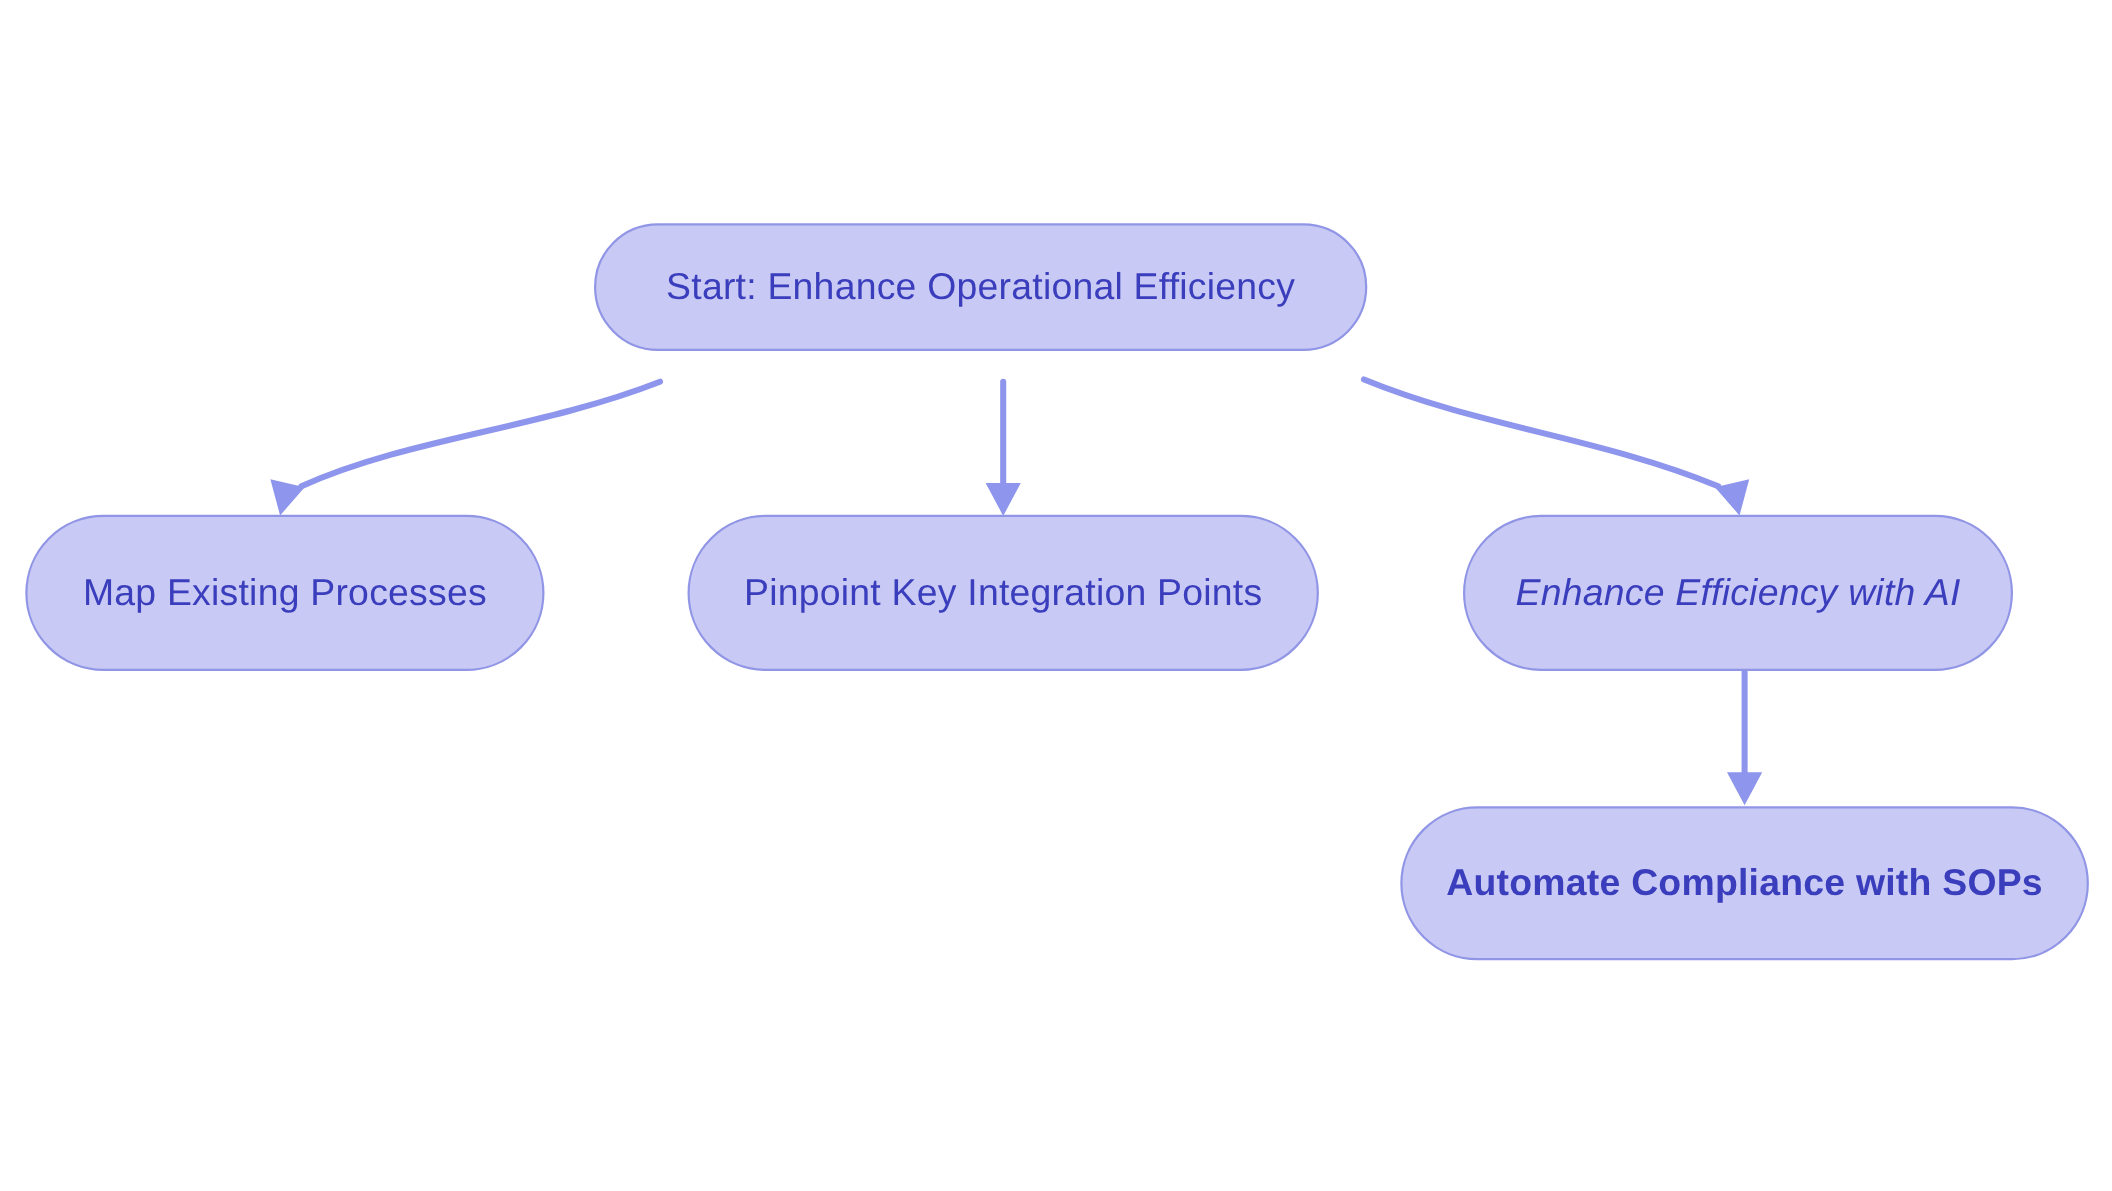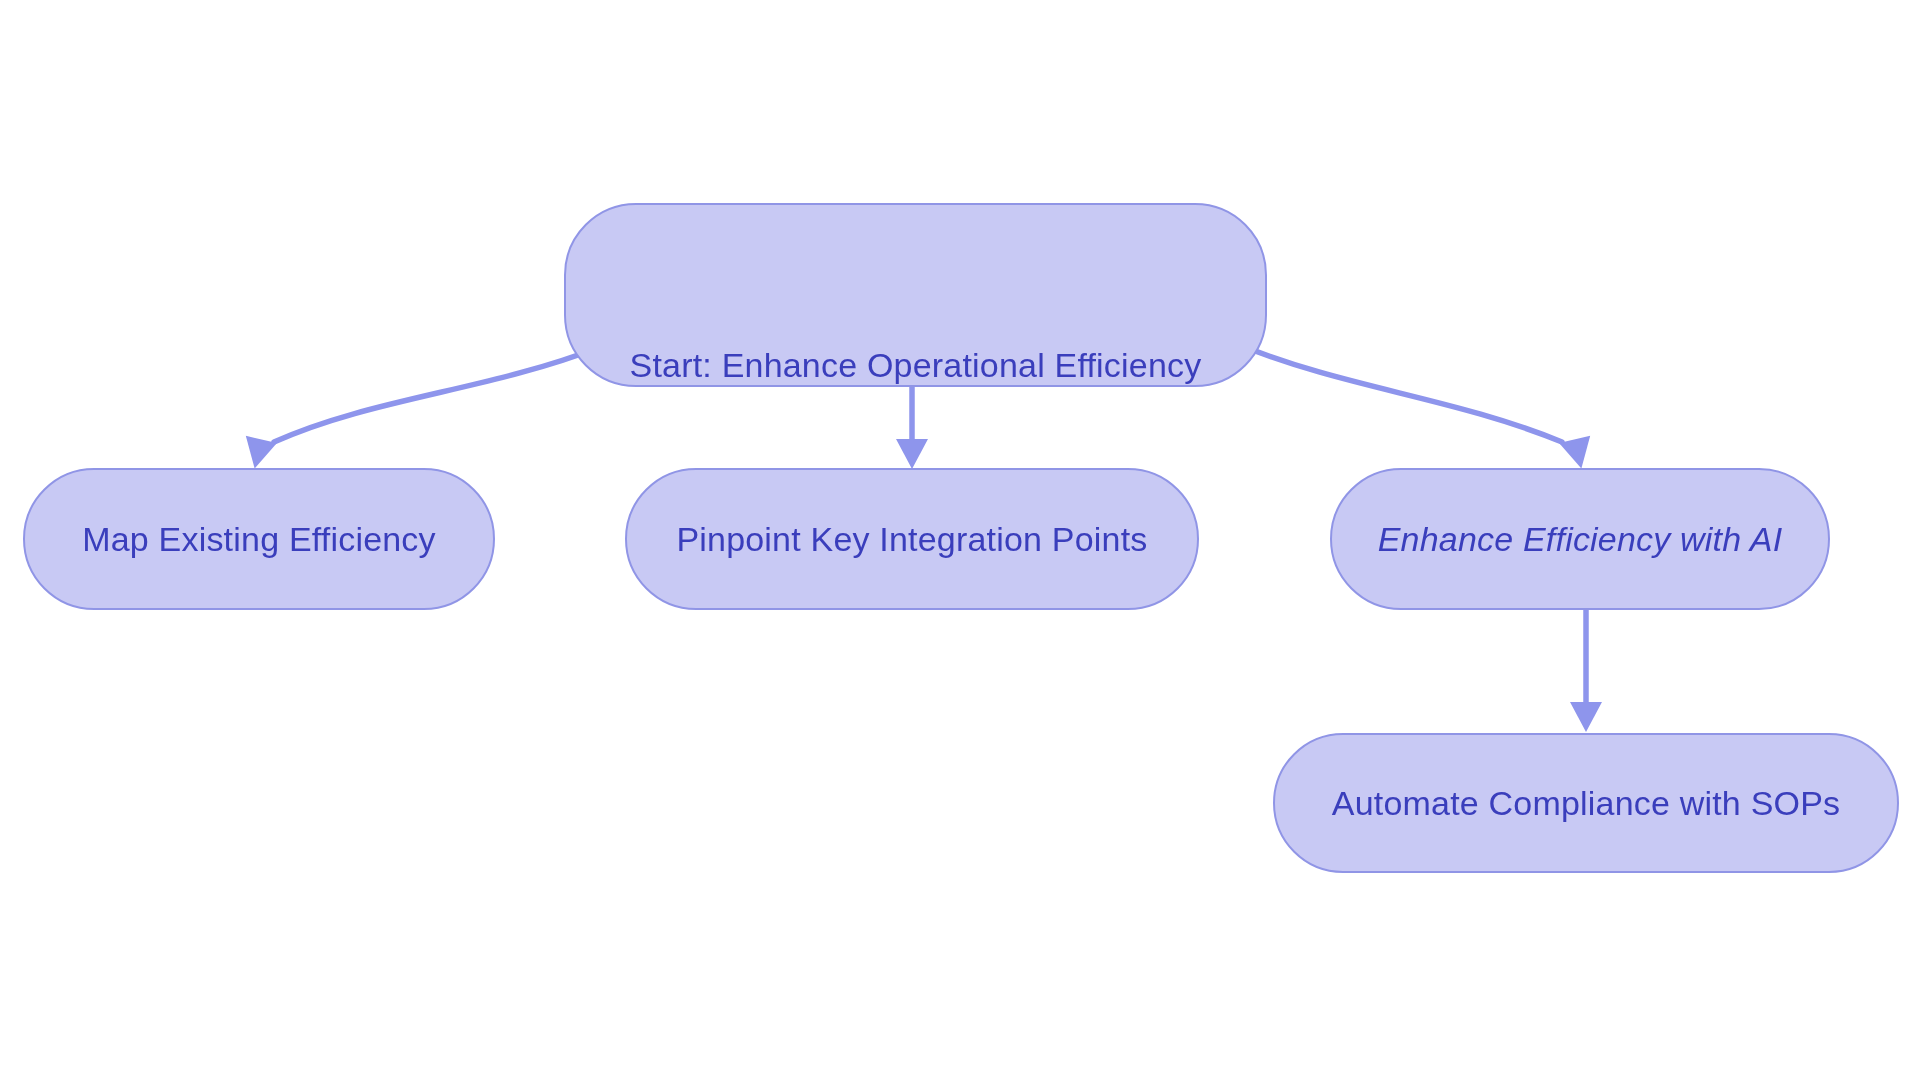--- a/index.html
+++ b/index.html
@@ -47,25 +47,25 @@
     justify-content: center;
     background: var(--node-fill);
     border: 2.5px solid var(--node-border);
     border-radius: 72px;
     color: var(--text-color);
     font-size: 34px;
     letter-spacing: 0.2px;
     text-align: center;
     white-space: nowrap;
   }
-  .node-start    { left: 564px;  top: 203px; width: 703px; height: 184px; align-items: flex-end; }
+  .node-start    { left: 540px;  top: 203px; width: 703px; height: 116px; }
   .node-map      { left: 23px;   top: 468px; width: 472px; height: 142px; }
   .node-pinpoint { left: 625px;  top: 468px; width: 574px; height: 142px; text-align: center; }
   .node-enhance  { left: 1330px; top: 468px; width: 500px; height: 142px; font-style: italic; }
-  .node-automate { left: 1273px; top: 733px; width: 626px; height: 140px; }
+  .node-automate { left: 1273px; top: 733px; width: 626px; height: 140px; font-weight: bold; }
 </style>
 </head>
 <body>
 
 <div class="canvas">
 
   <svg class="edges" viewBox="0 0 1920 1083" xmlns="http://www.w3.org/2000/svg">
 
     <path d="M 600 347 C 490 390, 372 398, 274 442"></path>
     <polygon points="242,439 274,439 258,469" transform="rotate(13 258 454)"></polygon>
@@ -78,21 +78,21 @@
 
     <path d="M 1586 610 L 1586 704"></path>
     <polygon points="1570,702 1602,702 1586,732"></polygon>
   </svg>
 
   <div class="node node-start">
     <span>Start: Enhance Operational Efficiency</span>
   </div>
 
   <div class="node node-map">
-    <span>Map Existing Efficiency</span>
+    <span>Map Existing Processes</span>
   </div>
 
   <div class="node node-pinpoint">
     <span>Pinpoint Key Integration Points</span>
   </div>
 
   <div class="node node-enhance">
     <span>Enhance Efficiency with AI</span>
   </div>
 

